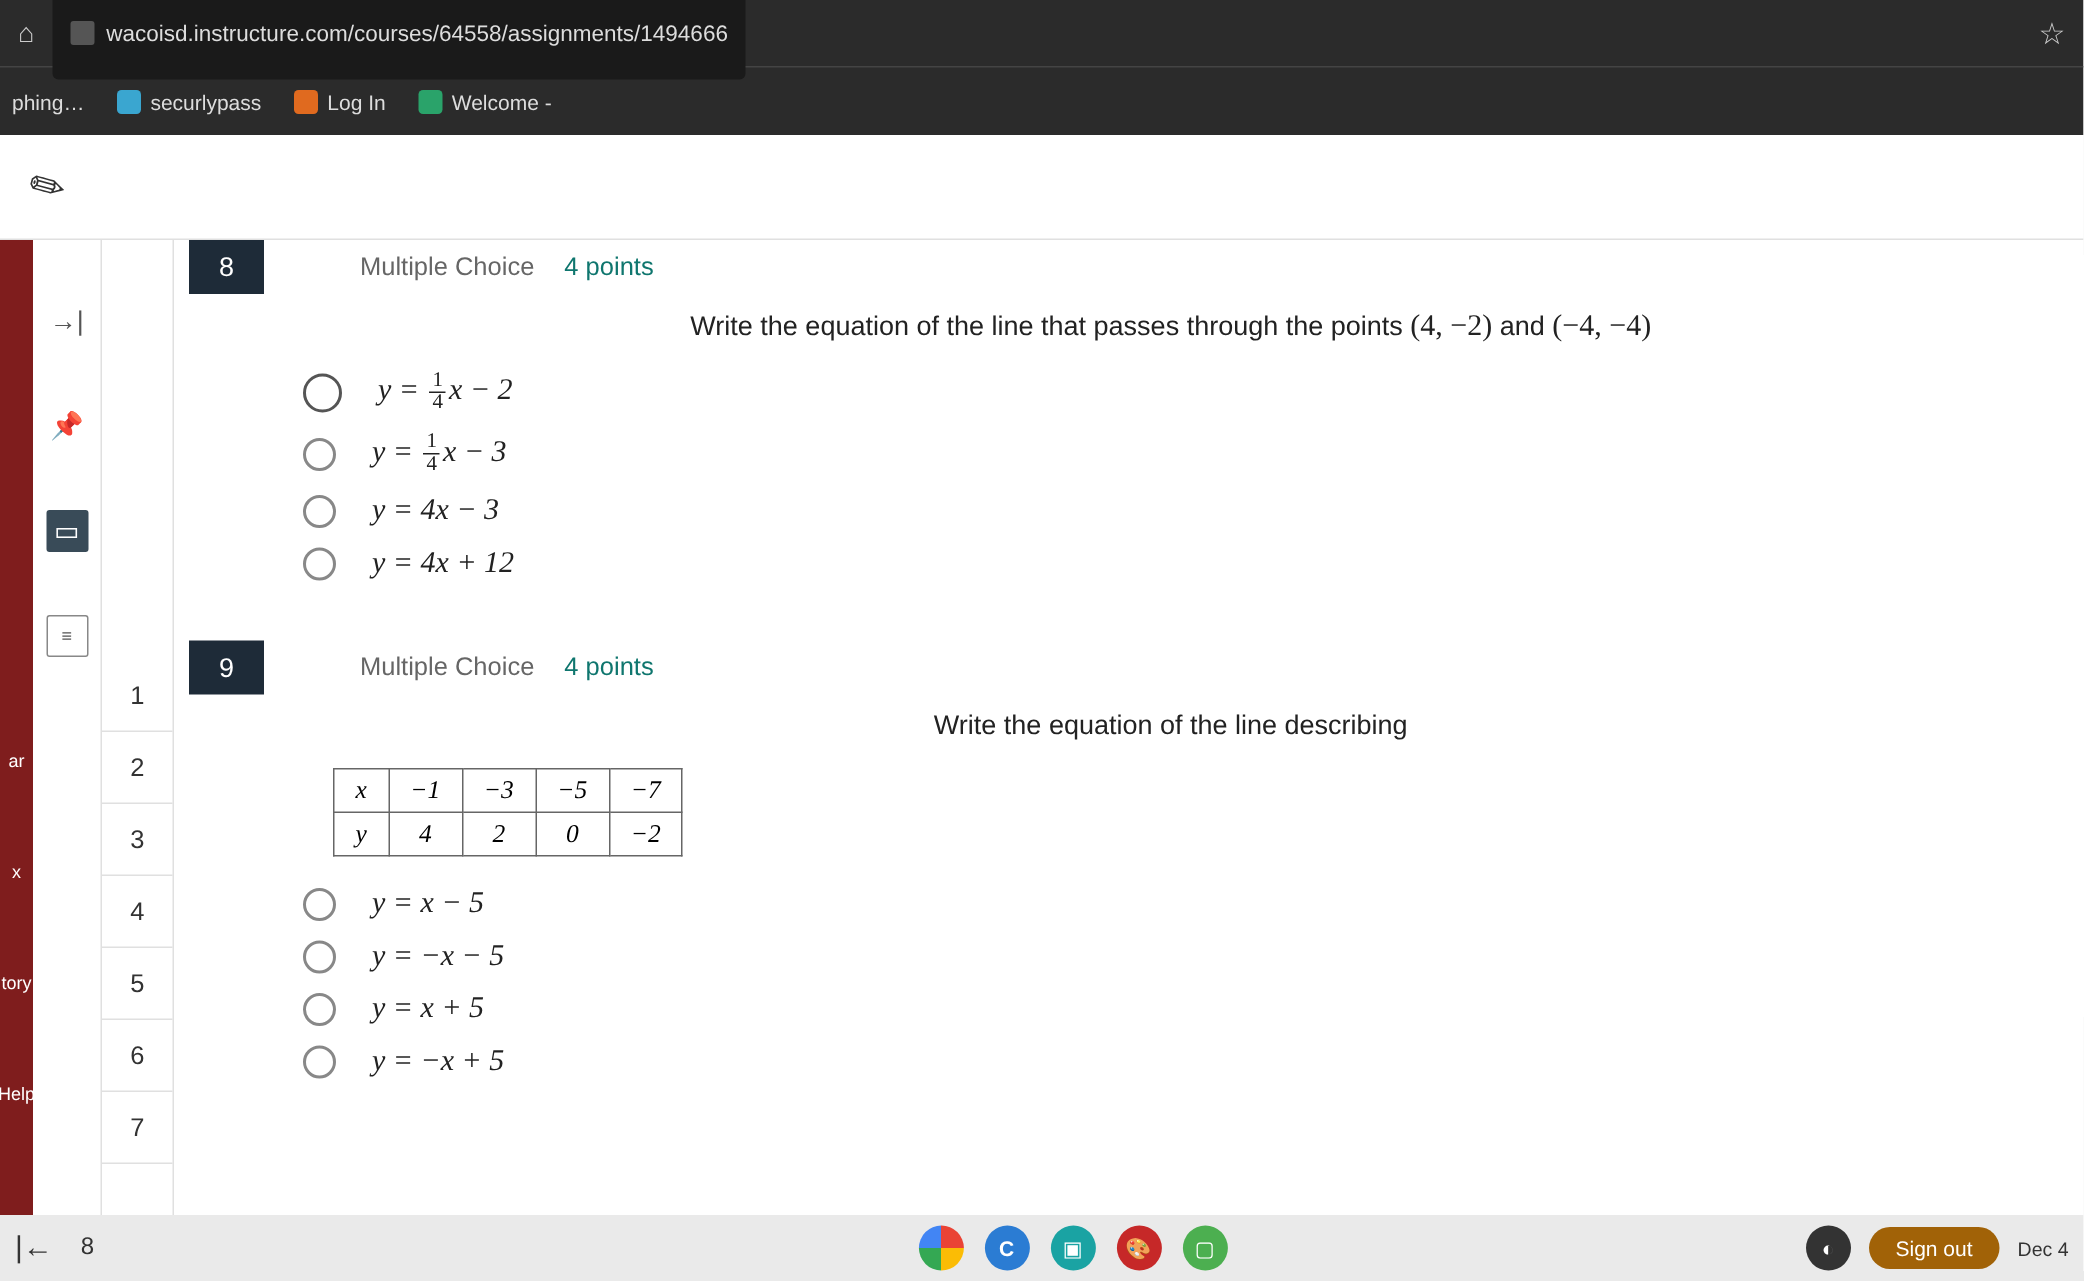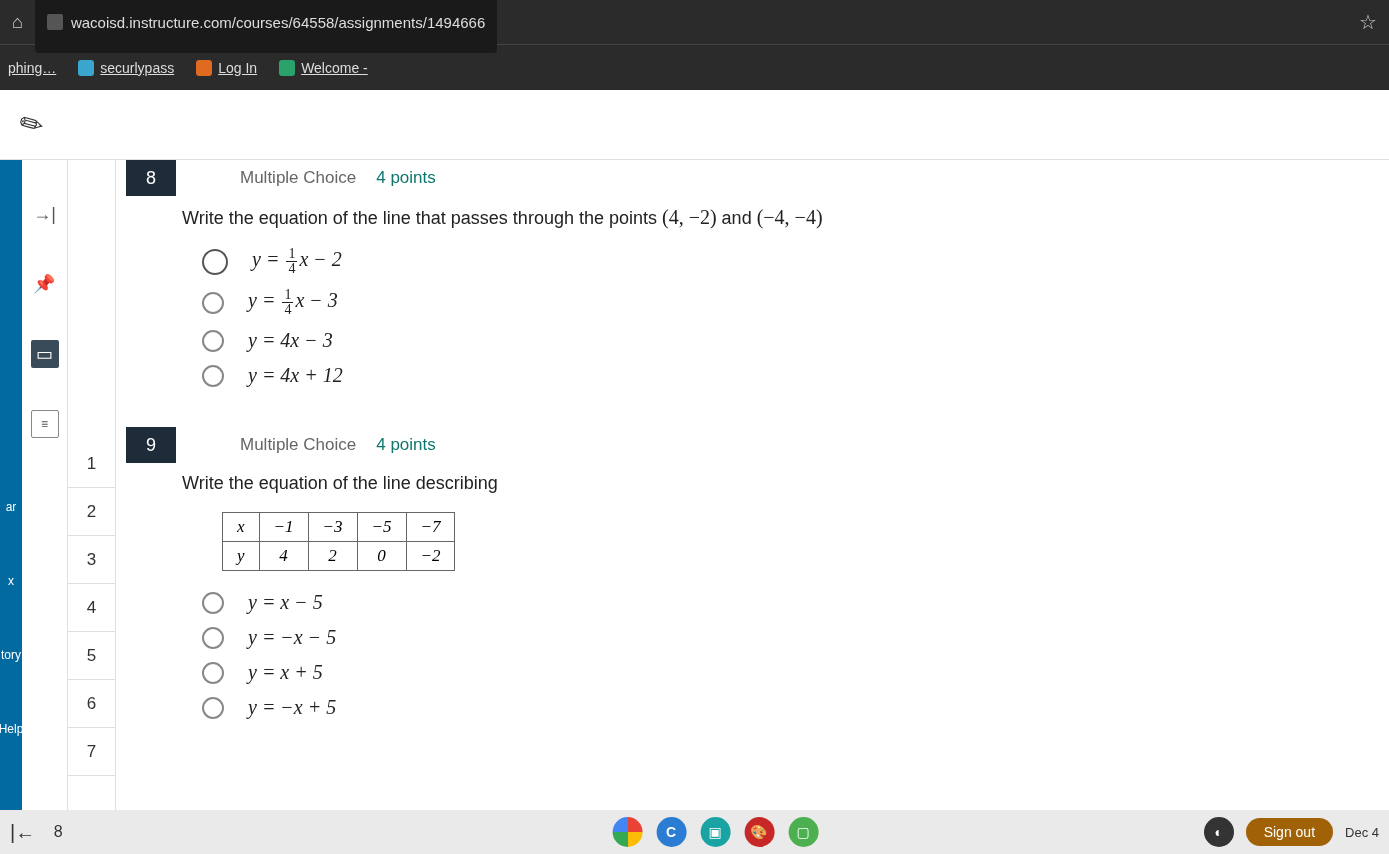--- a/index.html
+++ b/index.html
@@ -43,21 +43,21 @@
   background: #2b2b2b;
   height: 46px;
   display: flex;
   align-items: center;
   padding: 0 8px;
   gap: 22px;
   color: #ddd;
   font-size: 14px;
   border-top: 1px solid #444;
 }
-.bookmark-item { display: flex; align-items: center; gap: 6px; cursor: pointer; text-decoration: underline; }
+.bookmark-item { display: flex; align-items: center; gap: 6px; cursor: pointer; }
 .bk-icon { width: 16px; height: 16px; border-radius: 3px; display: inline-block; }
 
 
 .app-strip {
   background: #fff;
   height: 70px;
   border-bottom: 1px solid #e0e0e0;
   display: flex;
   align-items: center;
   padding: 0 20px;
@@ -66,21 +66,21 @@
 
 
 .main-wrap {
   display: flex;
   height: calc(854px - 44px - 46px - 70px - 44px);
 }
 
 
 .canvas-sidebar {
   width: 22px;
-  background: #0369a1;
+  background: #7f1d1d;
   color: #fff;
   font-size: 12px;
   display: flex;
   flex-direction: column;
   align-items: center;
   padding-top: 340px;
   gap: 60px;
 }
 .canvas-sidebar .sideitem { writing-mode: horizontal-tb; }
 
@@ -143,21 +143,21 @@
   width: 50px;
   height: 36px;
   display: flex;
   align-items: center;
   justify-content: center;
   font-size: 18px;
 }
 .q-type { color: #666; font-size: 17px; margin-left: 44px; }
 .q-points { color: #0f766e; font-size: 17px; }
 .q-body { padding-left: 56px; }
-.q-prompt { font-size: 18px; color: #222; margin-bottom: 18px; }
+.q-prompt { font-size: 18px; color: #222; margin-bottom: 18px; text-align: center; }
 .option-row {
   display: flex;
   align-items: center;
   gap: 24px;
   margin: 12px 0 12px 20px;
 }
 .radio {
   width: 22px; height: 22px;
   border: 2px solid #888;
   border-radius: 50%;

